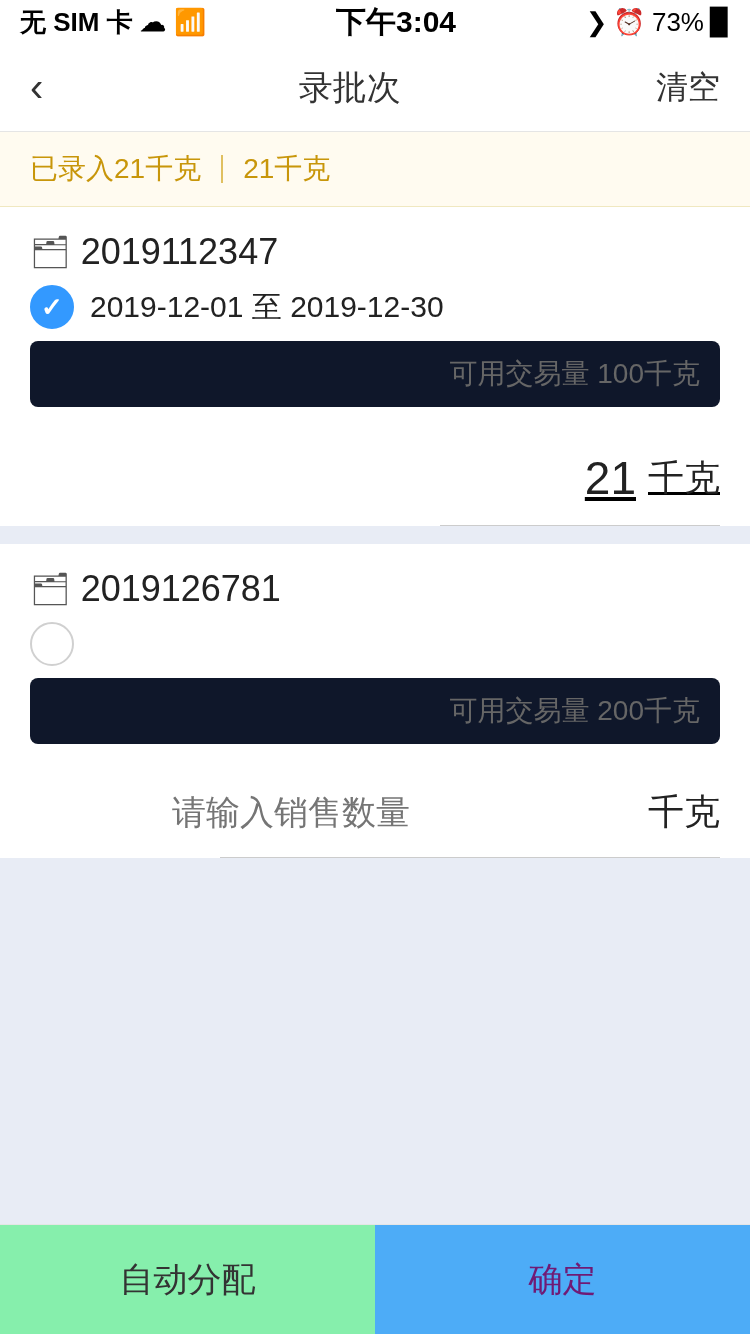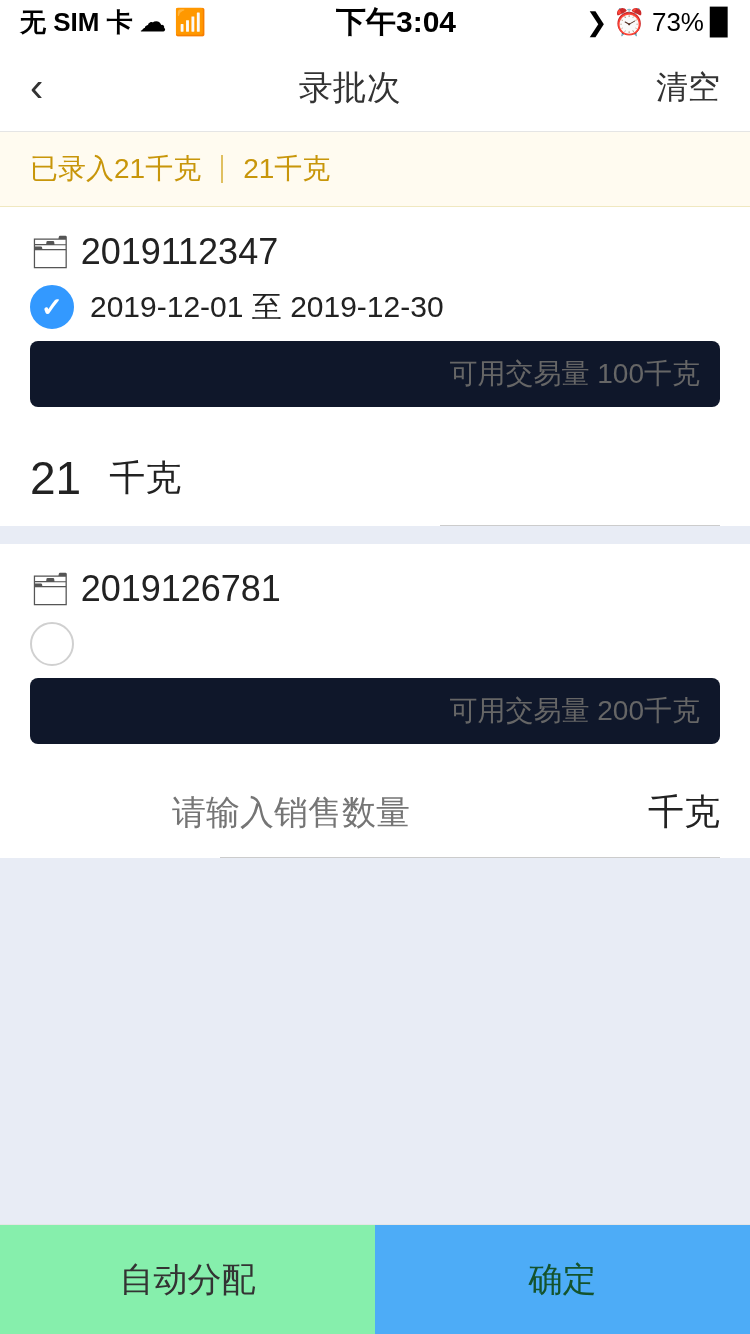--- a/index.html
+++ b/index.html
@@ -151,24 +151,25 @@
     }
     .batch-avail-text {
       font-size: 28px;
       color: #666;
     }
 
     
     .amount-row {
       display: flex;
       align-items: center;
-      justify-content: flex-start;
+      justify-content: flex-end;
       padding: 16px 30px 20px 30px;
       background: #fff;
-      gap: 28px;
+      gap: 12px;
+      text-decoration: underline;
     }
     .amount-value {
       font-size: 46px;
       font-weight: 400;
       color: #222;
     }
     .amount-unit {
       font-size: 36px;
       color: #222;
     }
@@ -248,21 +249,21 @@
       border: none;
       cursor: pointer;
     }
     .btn-confirm {
       flex: 1;
       height: 100%;
       display: flex;
       align-items: center;
       justify-content: center;
       font-size: 34px;
-      color: #14532d;
+      color: #701a75;
       background: #4dacf7;
       border: none;
       cursor: pointer;
     }
   </style>
 </head>
 <body>
 
 <div class="status-bar">
   <div class="status-bar-left">

